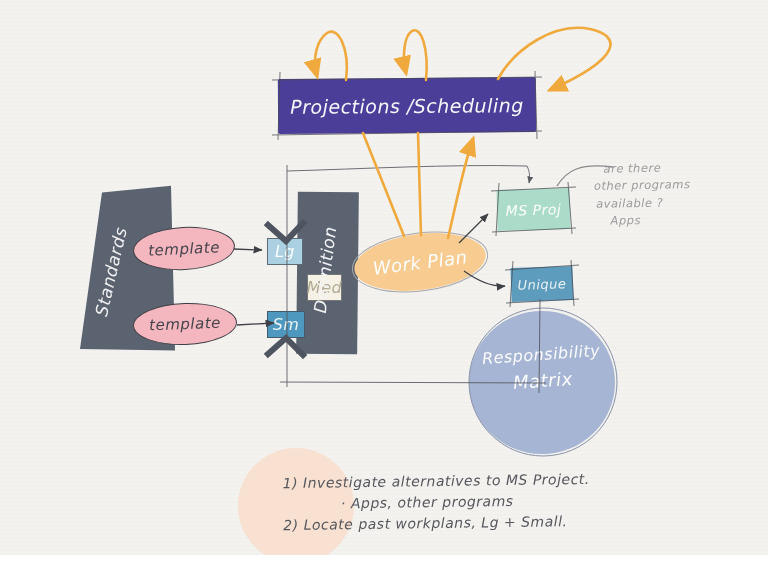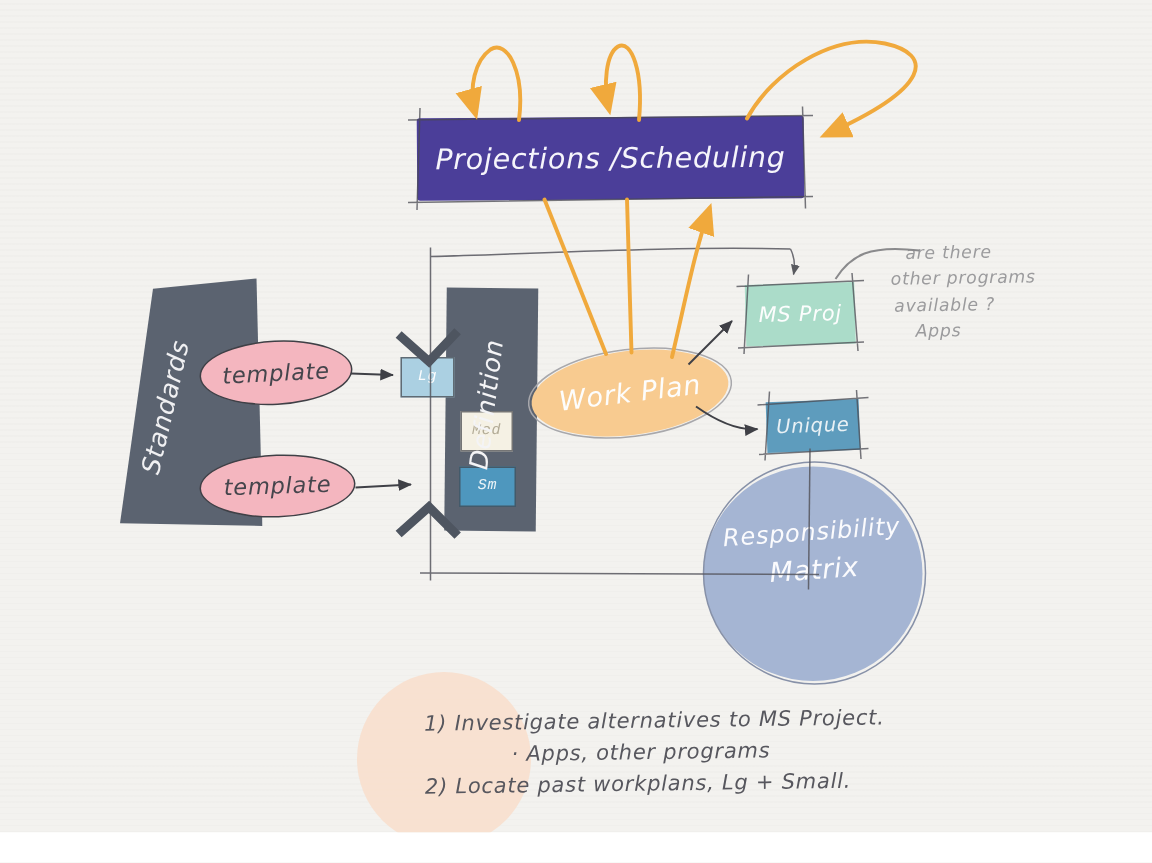--- a/index.html
+++ b/index.html
@@ -33,24 +33,24 @@
   .template-top{left:133px;top:227px;width:100px;height:41px;transform:rotate(-3deg);}
   .template-bottom{left:133px;top:303px;width:102px;height:40px;transform:rotate(-2deg);}
 
   
   .definition{left:297px;top:192px;width:61px;height:162px;background:#5b6370;
     transform:rotate(.6deg);}
   .definition-label{left:265px;top:258px;width:124px;height:24px;text-align:center;
     transform:rotate(-83deg);color:#f4f4f6;font-size:17px;}
 
   
-  .sizebox{border:1px solid rgba(63,64,70,.7);font-size:10px;font-family:Liberation Mono, monospace;}
+  .sizebox{border:1px solid rgba(63,64,70,.7);font-size:16px;}
   .size-lg{left:267px;top:238px;width:34px;height:25px;background:#abd0e2;color:#fbfdfe;}
   .size-med{left:268px;top:274px;width:33px;height:25px;background:#f5f1e4;color:#b2ab96;margin-left:39px;}
-  .size-sm{left:267px;top:311px;width:36px;height:25px;background:#4e97be;color:#eaf3f7;margin-left:39px;}
+  .size-sm{left:267px;top:311px;width:36px;height:25px;background:#4e97be;color:#eaf3f7;}
 
   
   .work-plan{left:354px;top:234px;width:132px;height:56px;border-radius:50%;
     background:#f8cb90;transform:rotate(-7deg);color:#fdfdfc;font-size:18px;}
 
   
   .ms-proj{left:497px;top:189px;width:73px;height:41px;background:#abdcc9;
     transform:rotate(-1.5deg);color:#fcfdfd;font-size:14px;}
   .unique{left:511px;top:267px;width:62px;height:34px;background:#5e9cbd;
     transform:rotate(-2deg);color:#e9f1f5;font-size:13px;}

